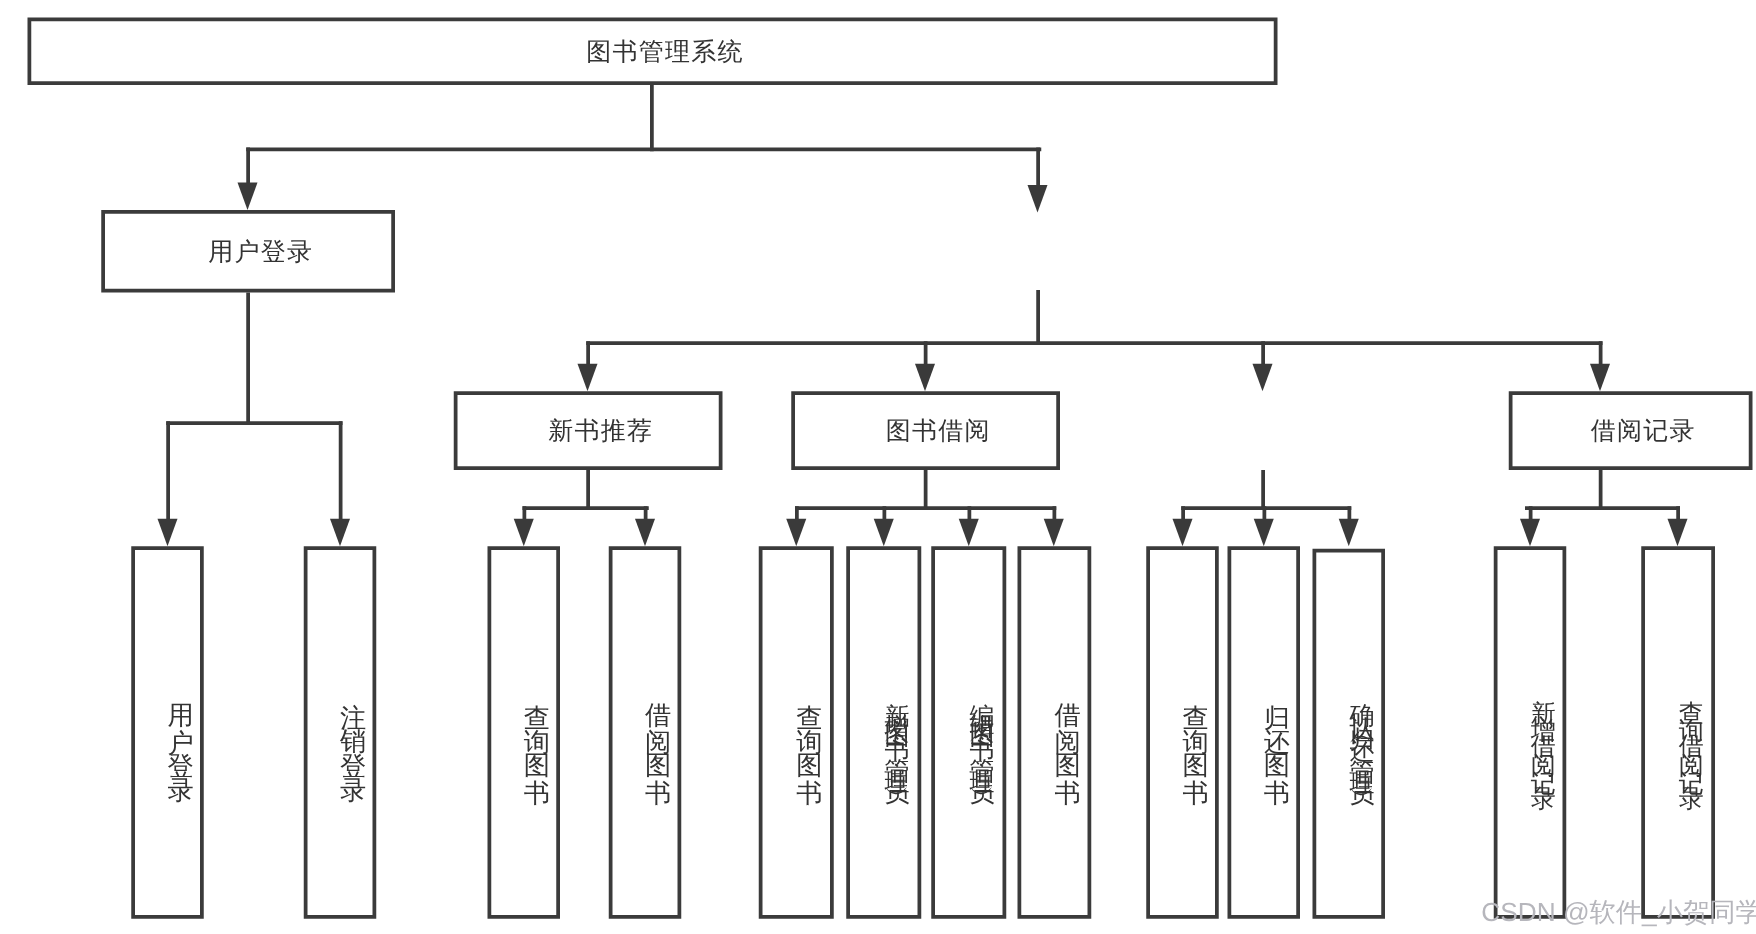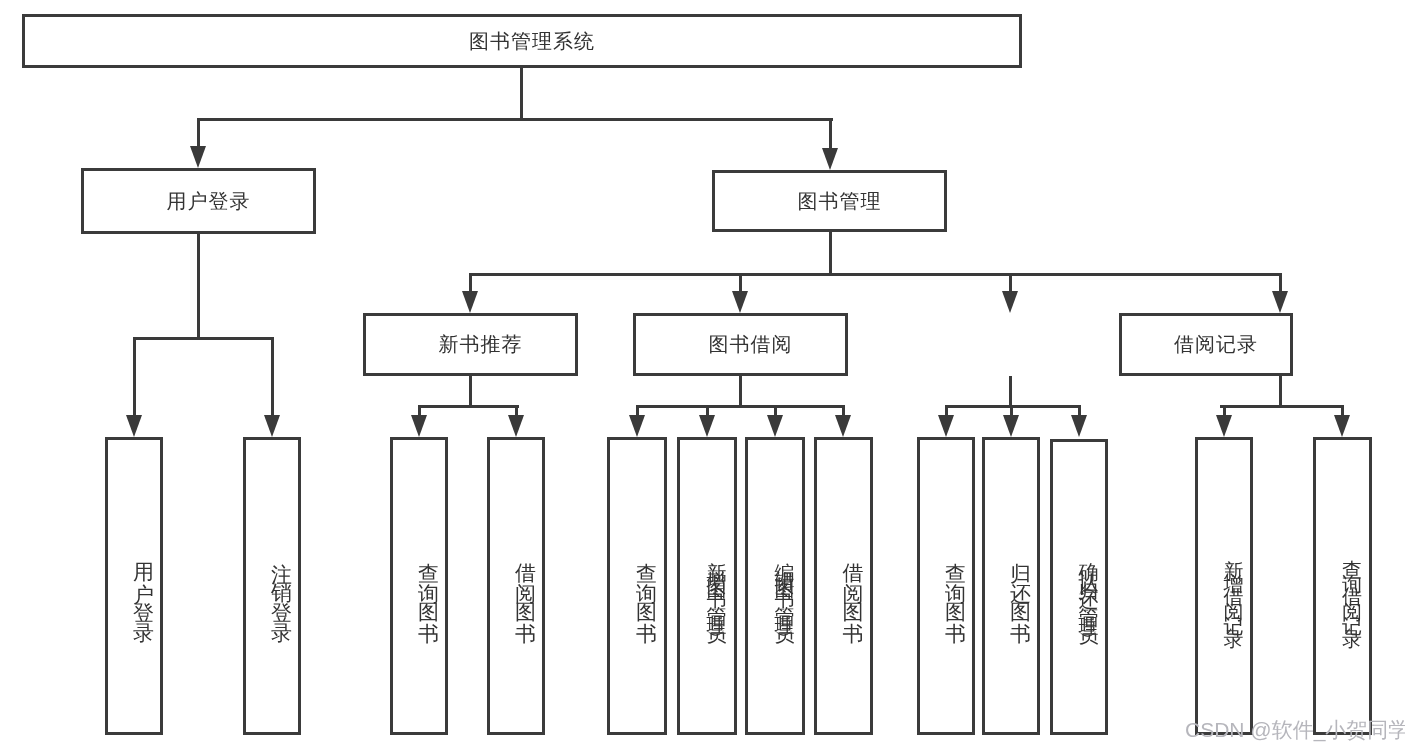--- a/index.html
+++ b/index.html
@@ -20,25 +20,24 @@
              z-index:6;white-space:nowrap;}
 </style>
 </head>
 <body>
 
 <div class="canvas">
 
   <div class="box hbox" style="left:22px;top:14px;width:1000px;height:54px;">图书管理系统</div>
 
   <div class="box hbox" style="left:81px;top:168px;width:235px;height:66px;">用户登录</div>
-  <div class="box hbox" style="left:712px;top:170px;width:235px;height:62px;">图书管理</div>
 
   <div class="box hbox" style="left:633px;top:313px;width:215px;height:63px;">图书借阅</div>
   <div class="box hbox" style="left:363px;top:313px;width:215px;height:63px;">新书推荐</div>
-  <div class="box hbox" style="left:1119px;top:313px;width:174px;height:63px;">借阅记录</div>
+  <div class="box hbox" style="left:1207px;top:313px;width:195px;height:63px;">借阅记录</div>
 
   <div class="box leaf leaf-short" style="left:105px;top:437px;width:58px;height:298px;">用户登录</div>
   <div class="box leaf leaf-short" style="left:243px;top:437px;width:58px;height:298px;">注销登录</div>
 
   <div class="box leaf leaf-short" style="left:390px;top:437px;width:58px;height:298px;">查询图书</div>
   <div class="box leaf leaf-short" style="left:487px;top:437px;width:58px;height:298px;">借阅图书</div>
 
   <div class="box leaf leaf-short" style="left:607px;top:437px;width:60px;height:298px;">查询图书</div>
   <div class="box leaf leaf-long" style="left:677px;top:437px;width:60px;height:298px;">新增图书（管理员）</div>
   <div class="box leaf leaf-long" style="left:745px;top:437px;width:60px;height:298px;">编辑图书（管理员）</div>

